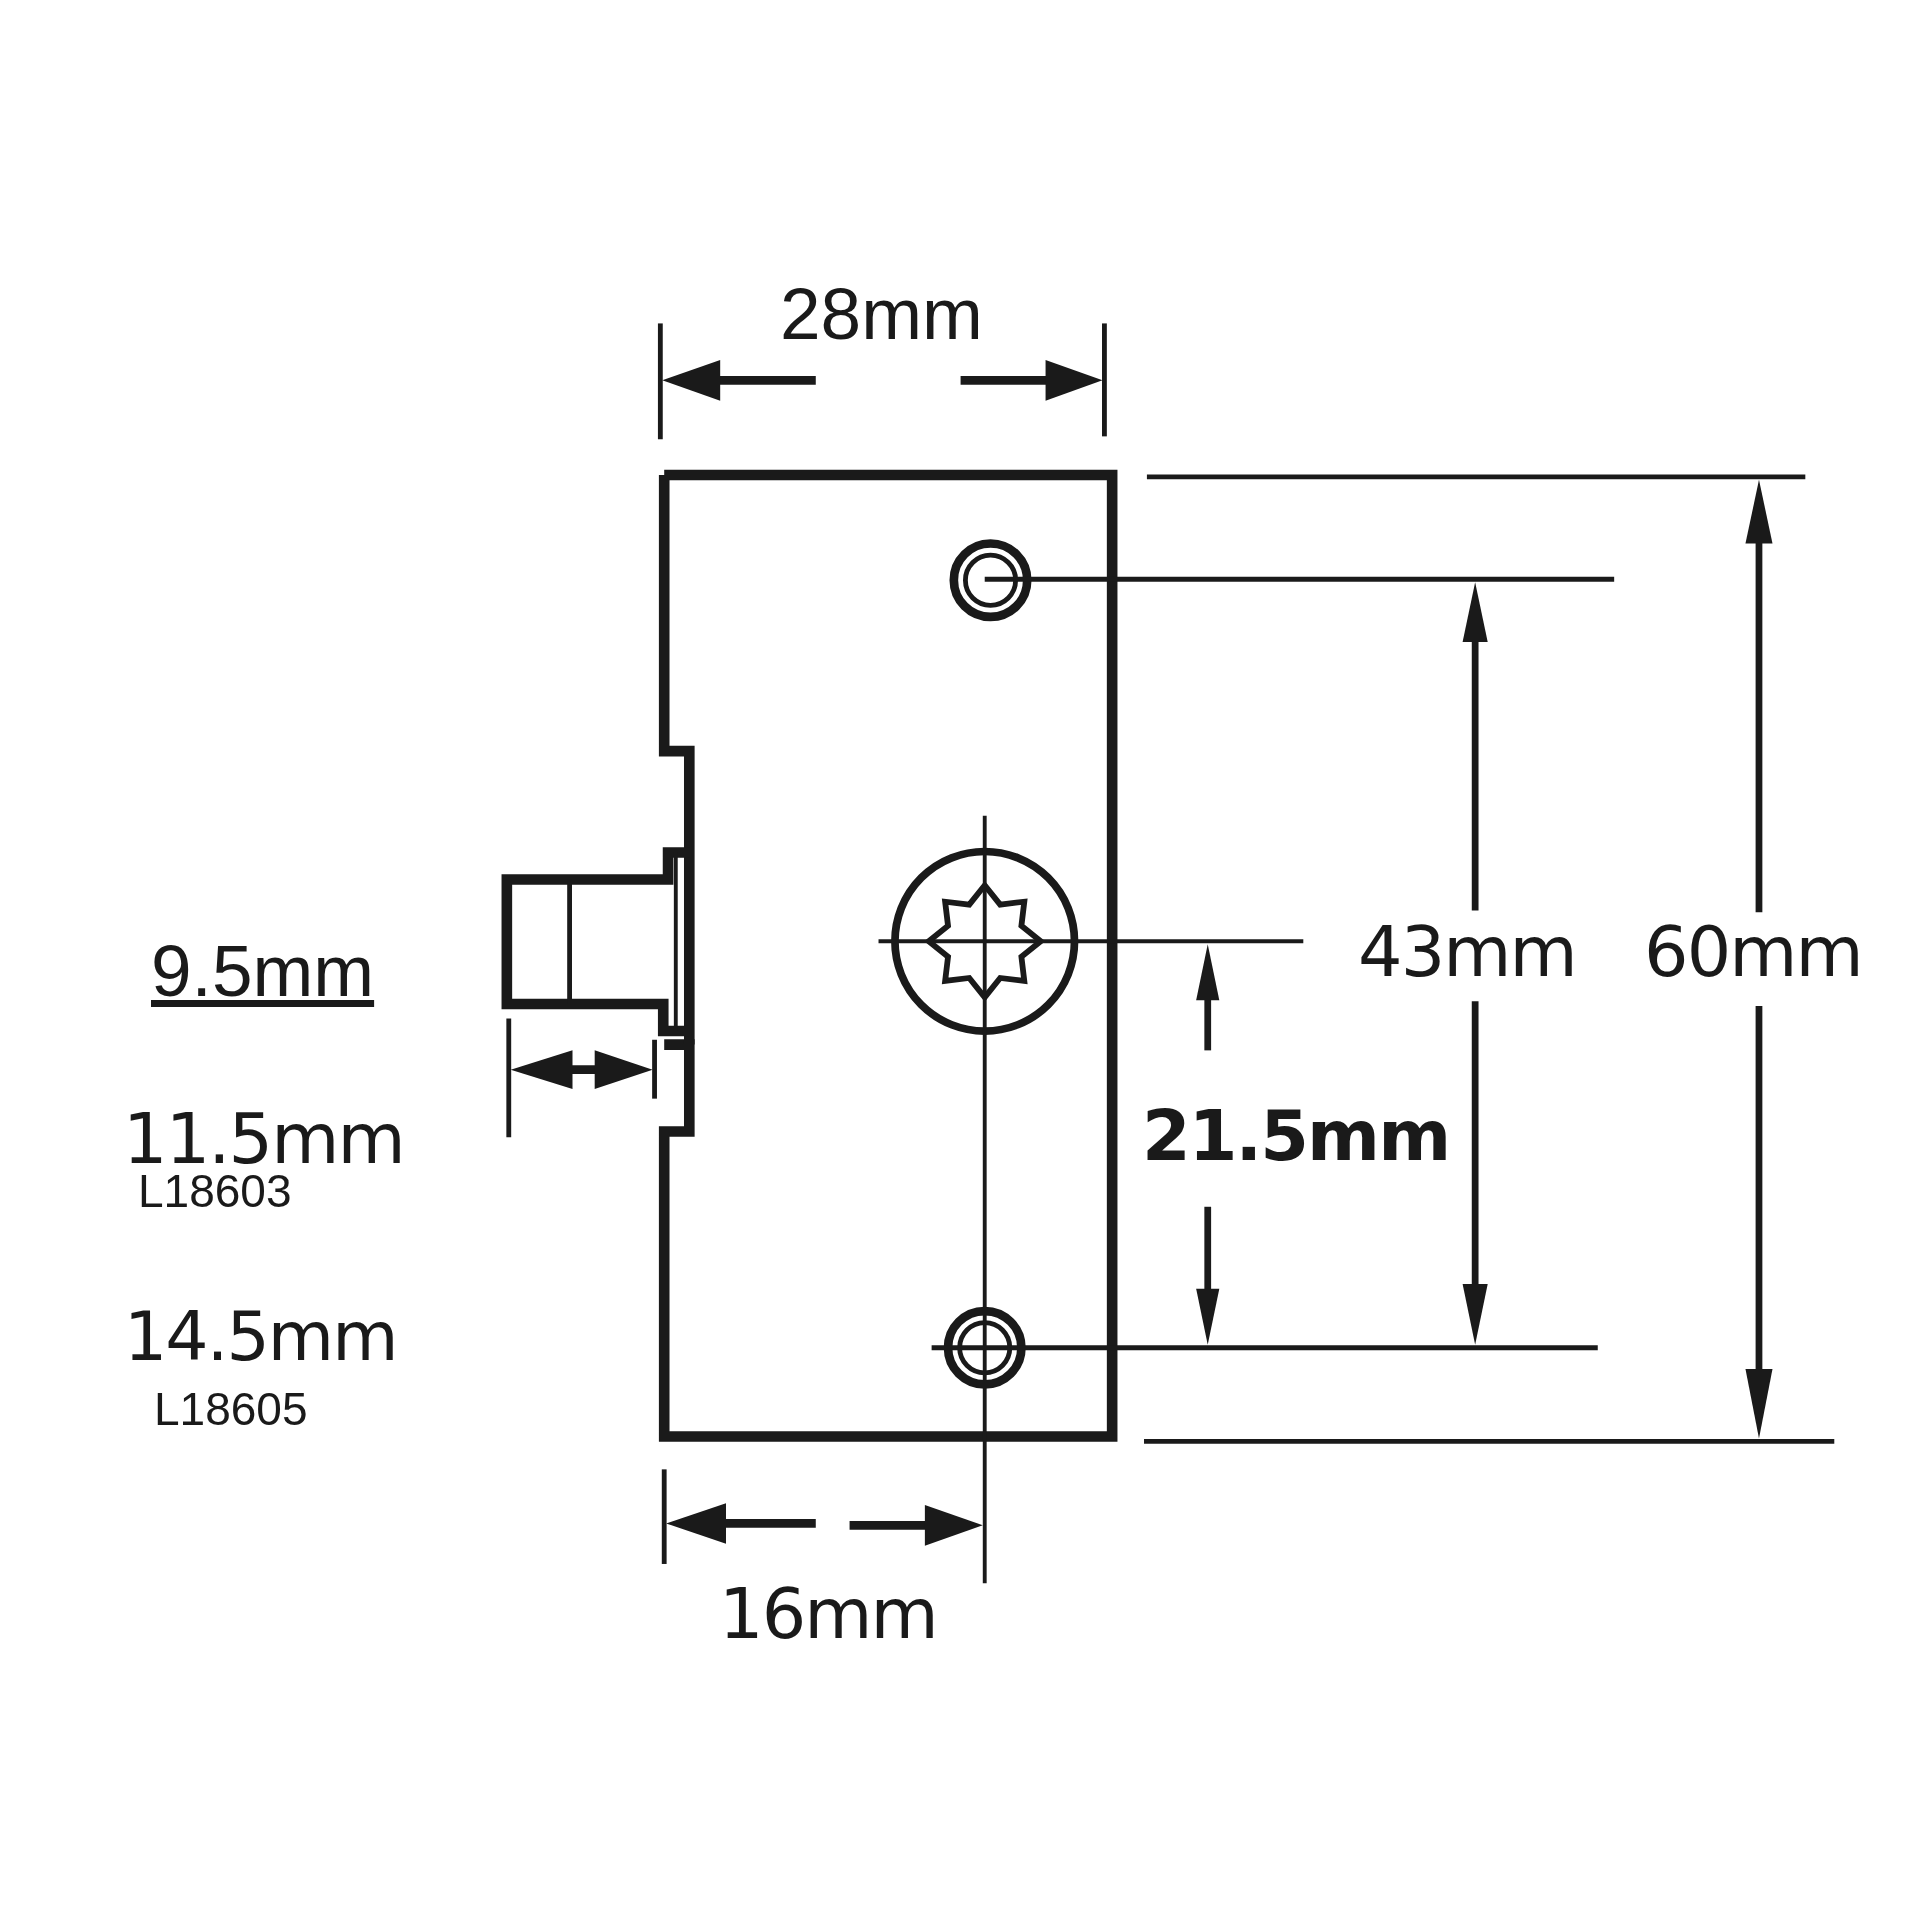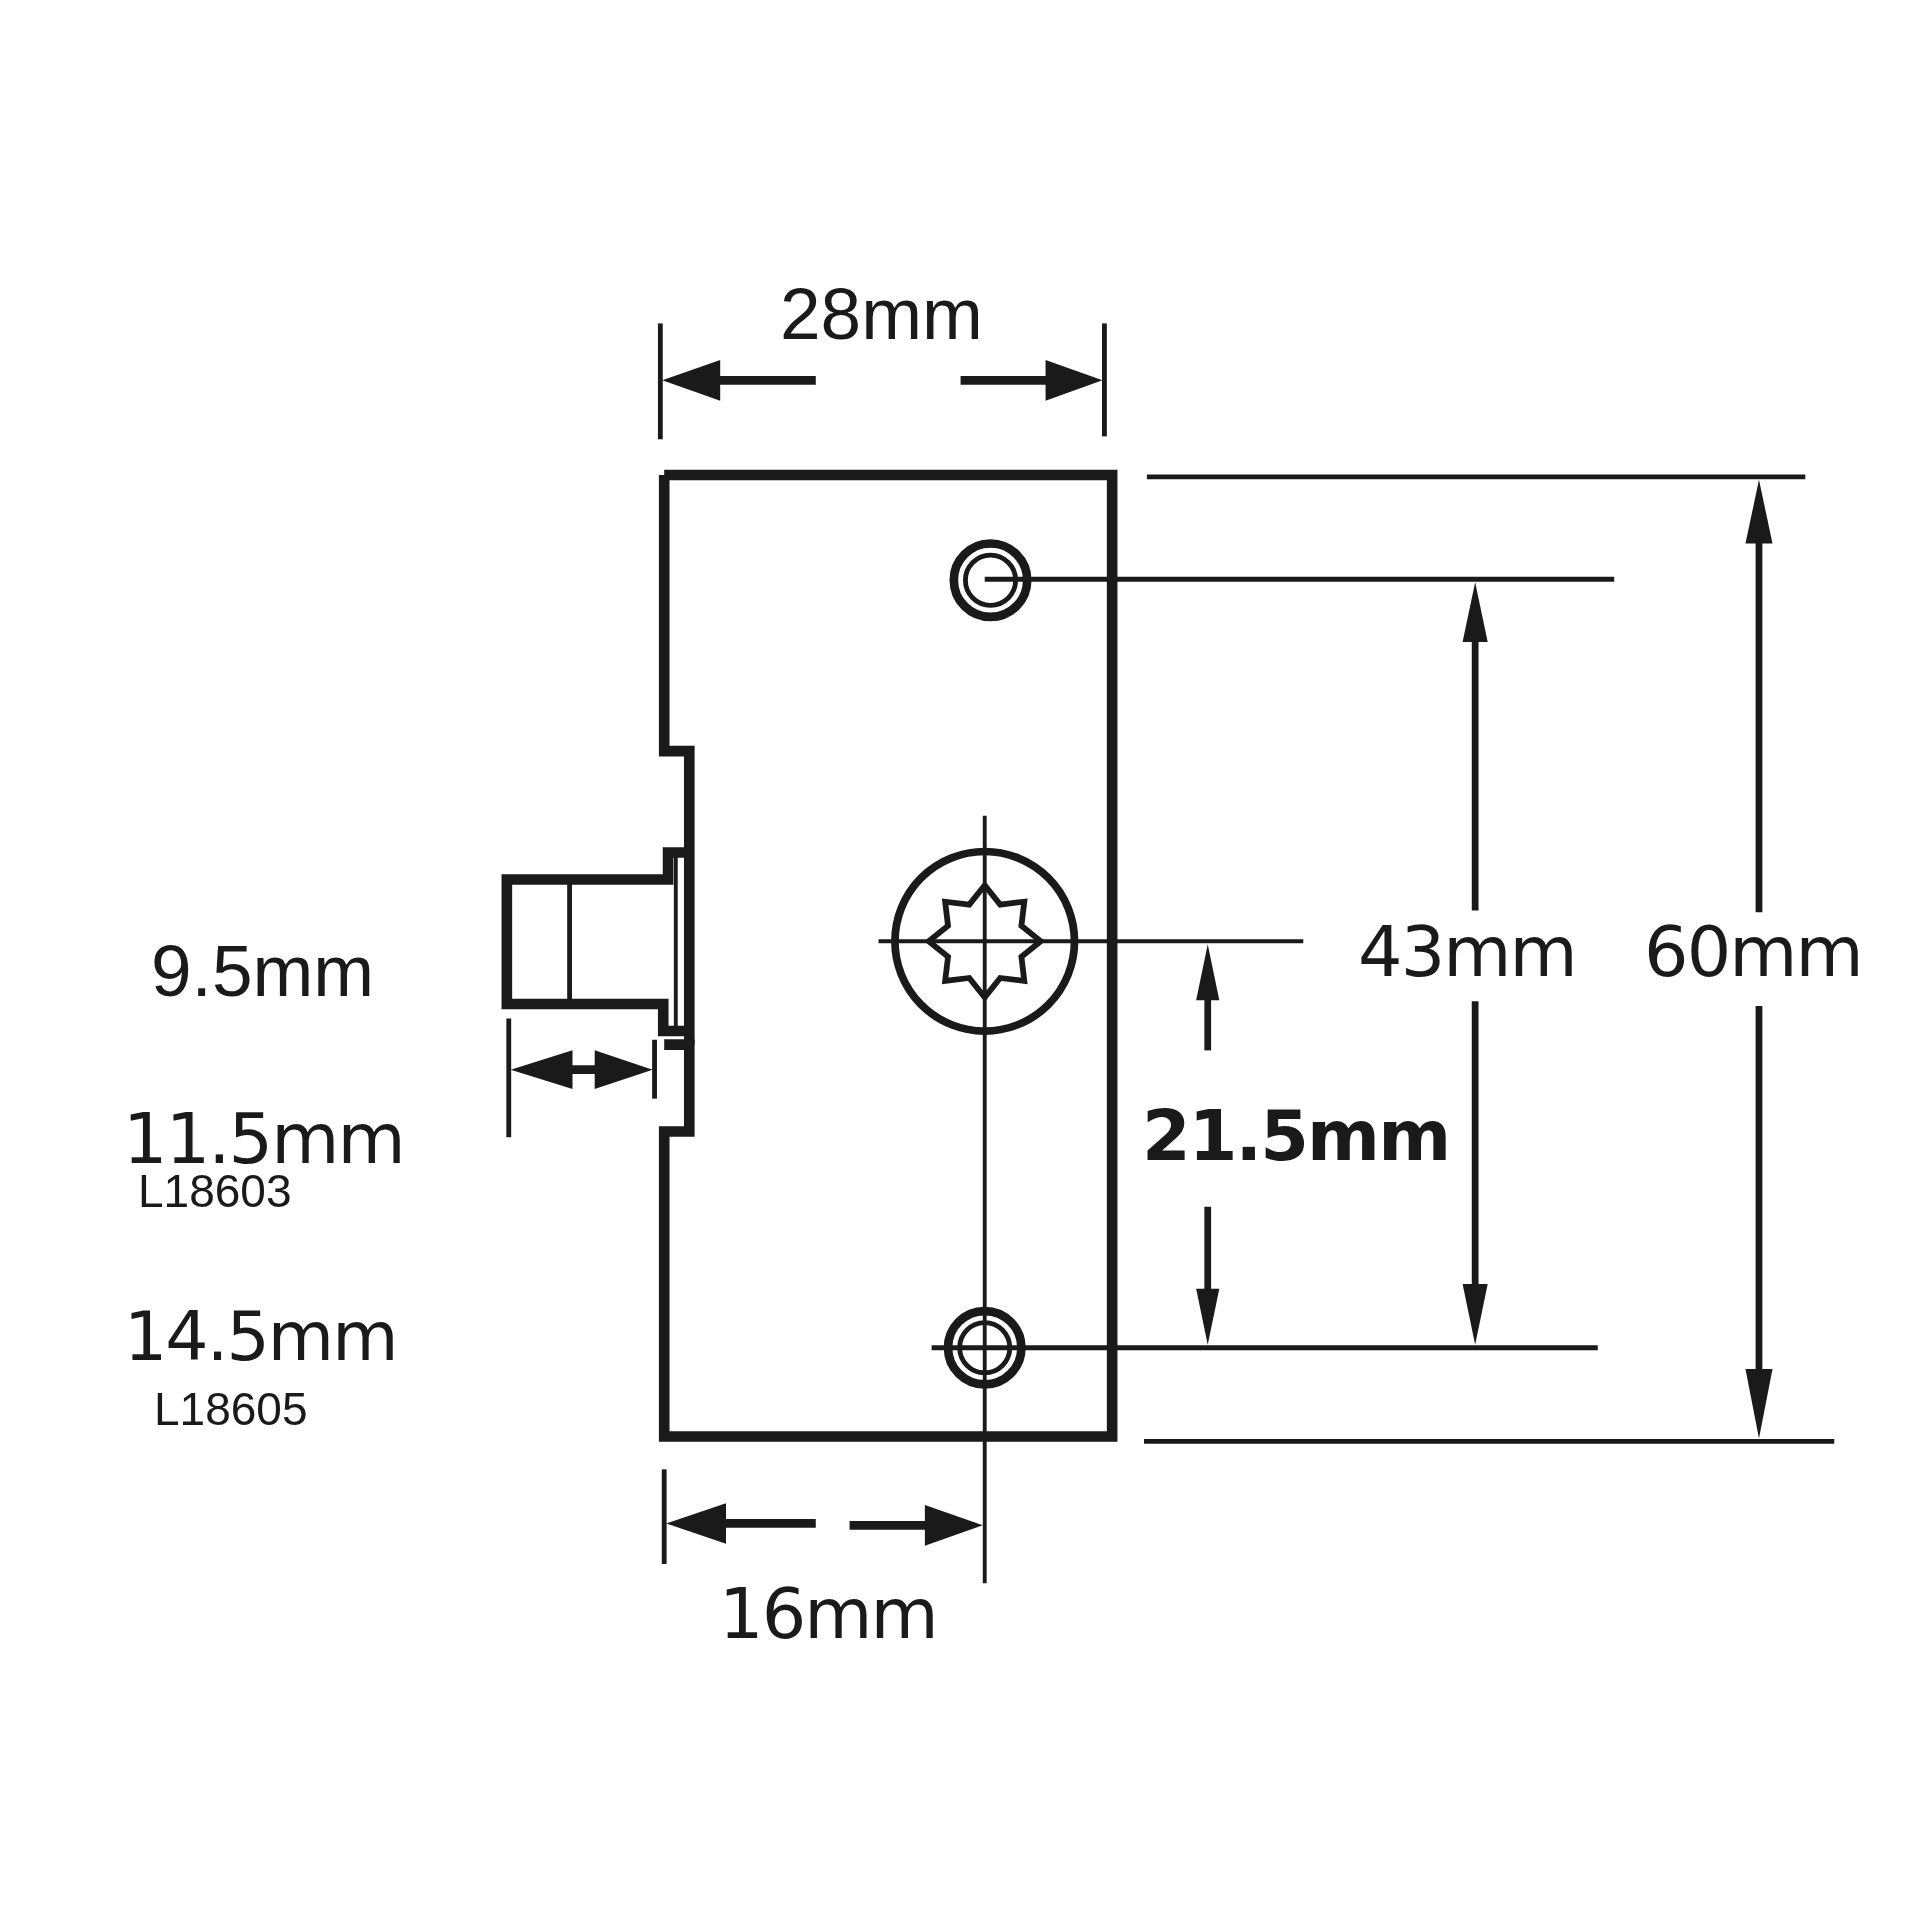--- a/index.html
+++ b/index.html
@@ -98,20 +98,20 @@
 <div class="lbl sans" style="left:780px; top:265px; font-size:73px;margin-top:12px;">28mm</div>
 
 <div class="lbl condensed" style="left:1358px; top:917px; font-size:70px;text-align:center;">43mm</div>
 
 <div class="lbl condensed" style="left:1644px; top:917px; font-size:70px;">60mm</div>
 
 <div class="lbl condensed" style="left:1142px; top:1101px; font-size:70px;font-weight:bold;">21.5mm</div>
 
 <div class="lbl condensed" style="left:719px; top:1579px; font-size:70px;text-align:center;">16mm</div>
 
-<div class="lbl sans" style="left:151px; top:934px; font-size:73px;">9.5mm</div>
+<div class="lbl sans" style="left:151px; top:934px; font-size:73px;text-decoration:underline;">9.5mm</div>
 
 <div class="lbl condensed" style="left:123px; top:1104px; font-size:70px;">11.5mm</div>
 <div class="lbl sans" style="left:138px; top:1168px; font-size:46px;text-align:right;">L18603</div>
 
 <div class="lbl condensed" style="left:124px; top:1303px; font-size:68px;">14.5mm</div>
 <div class="lbl sans" style="left:154px; top:1386px; font-size:46px;text-align:center;">L18605</div>
 
 
 </body></html>

